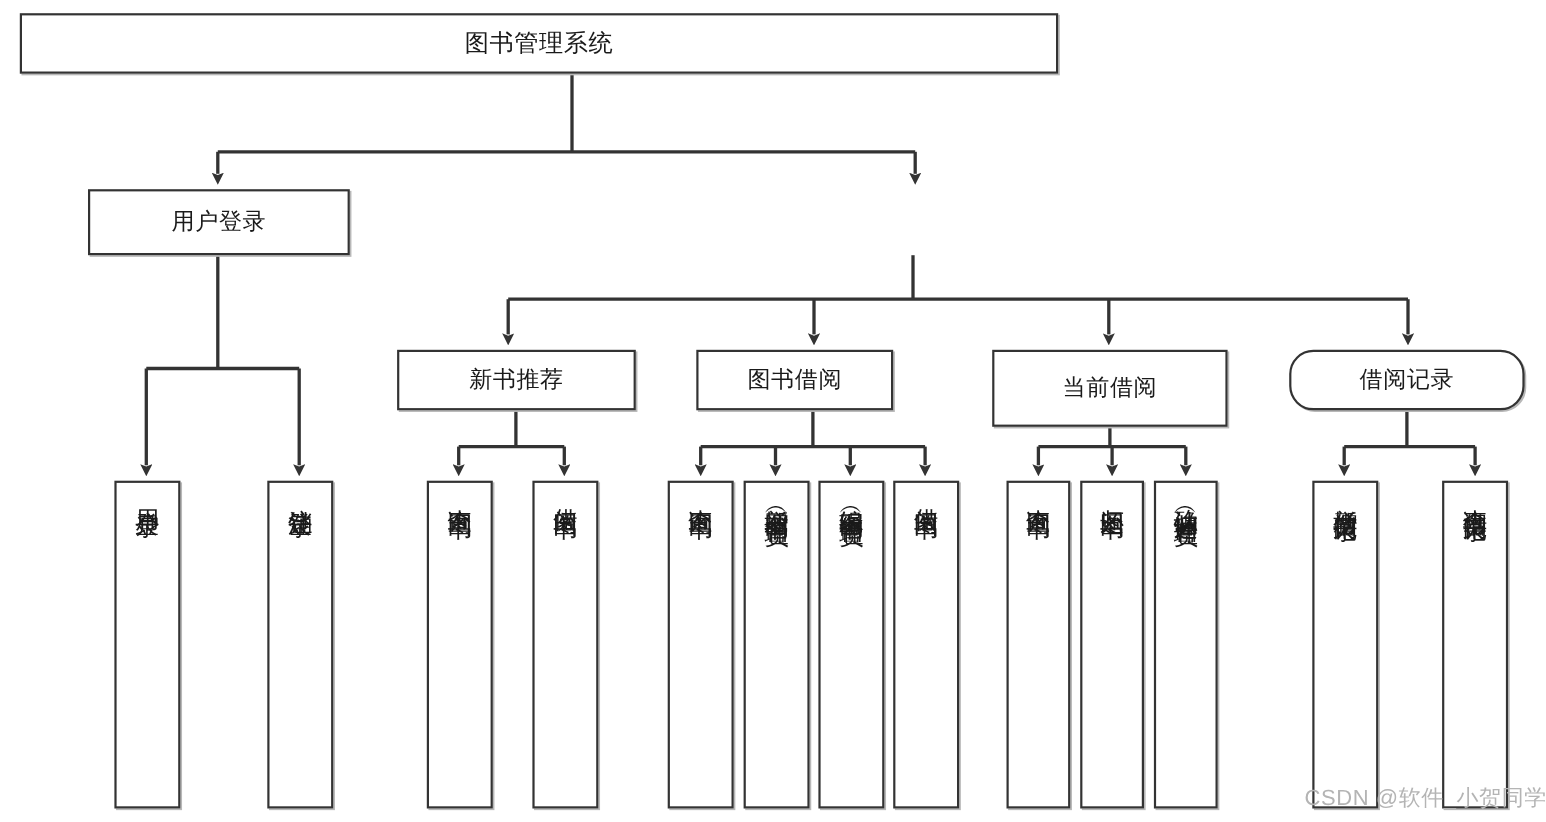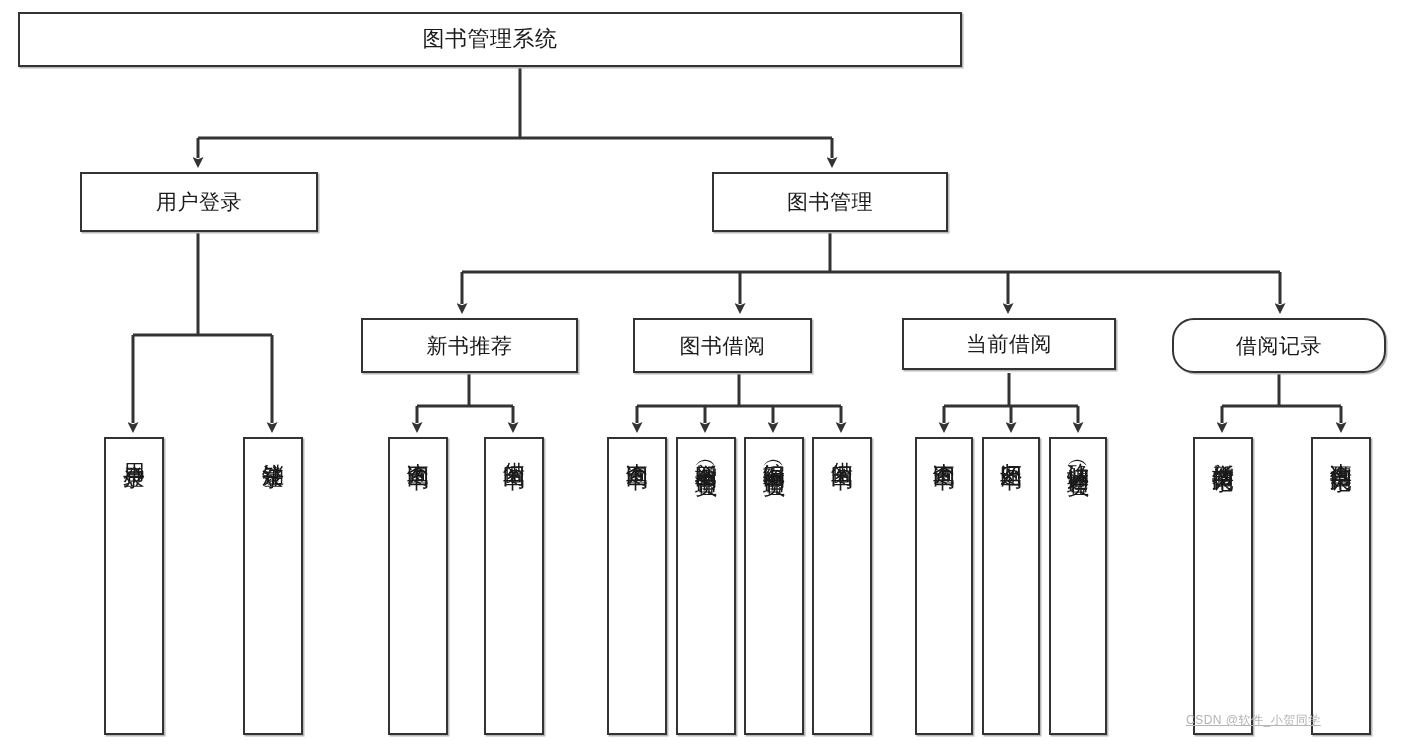--- a/index.html
+++ b/index.html
@@ -56,25 +56,24 @@
     text-orientation: upright;
     font-size: 22px;
     letter-spacing: 2px;
     line-height: 1.0;
   }
   .node.root .label { font-size: 22px; }
   .watermark {
     position: absolute;
     left: 1186px;
     top: 712px;
-    font-size: 12px;
+    font-size: 20px;
     color: #b4b4b4;
     letter-spacing: 0.5px;
     white-space: nowrap;
-    text-decoration: underline;
   }
 </style>
 </head>
 <body>
 
 <div id="canvas">
 
   <svg class="edges" viewBox="0 0 1405 747">
     <defs>
       <marker id="arrow" markerWidth="11" markerHeight="11" refX="1" refY="5.5" orient="auto" markerUnits="userSpaceOnUse">
@@ -125,31 +124,28 @@
     </g>
   </svg>
 
   <div class="node horiz root" style="left:18px; top:12px; width:944px; height:55px;">
     <span class="label">图书管理系统</span>
   </div>
 
   <div class="node horiz" style="left:80px; top:172px; width:238px; height:60px;">
     <span class="label">用户登录</span>
   </div>
-  <div class="node horiz" style="left:712px; top:172px; width:236px; height:60px;">
-    <span class="label">图书管理</span>
-  </div>
 
   <div class="node horiz" style="left:361px; top:318px; width:217px; height:55px;">
     <span class="label">新书推荐</span>
   </div>
   <div class="node horiz" style="left:633px; top:318px; width:179px; height:55px;">
     <span class="label">图书借阅</span>
   </div>
-  <div class="node horiz" style="left:902px; top:318px; width:214px; height:52px;">
+  <div class="node horiz" style="left:902px; top:318px; width:214px; height:70px;">
     <span class="label">当前借阅</span>
   </div>
   <div class="node horiz" style="left:1172px; top:318px; width:214px; height:55px;border-radius:22px;">
     <span class="label">借阅记录</span>
   </div>
 
   <div class="node vert" style="left:104px; top:437px; width:60px; height:298px;">
     <span class="label">用户登录</span>
   </div>
   <div class="node vert" style="left:243px; top:437px; width:60px; height:298px;">

